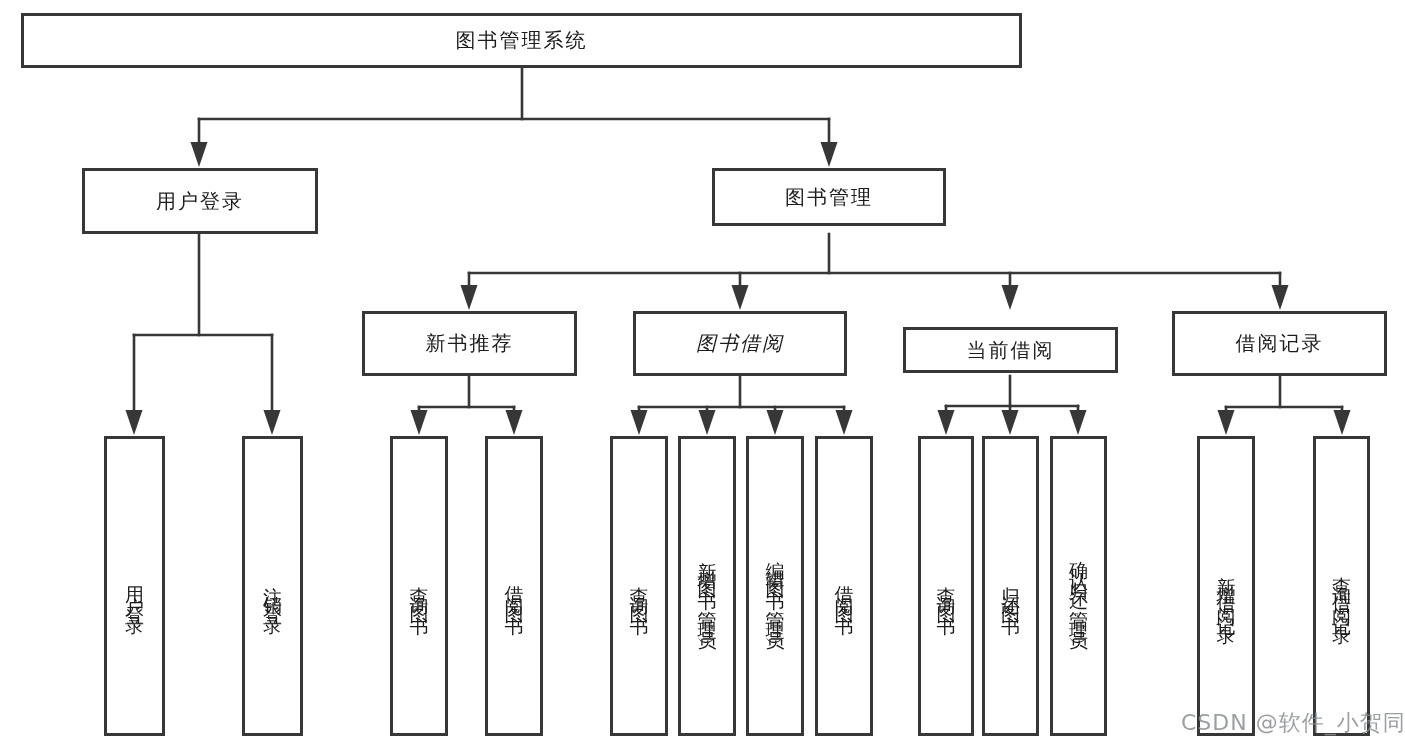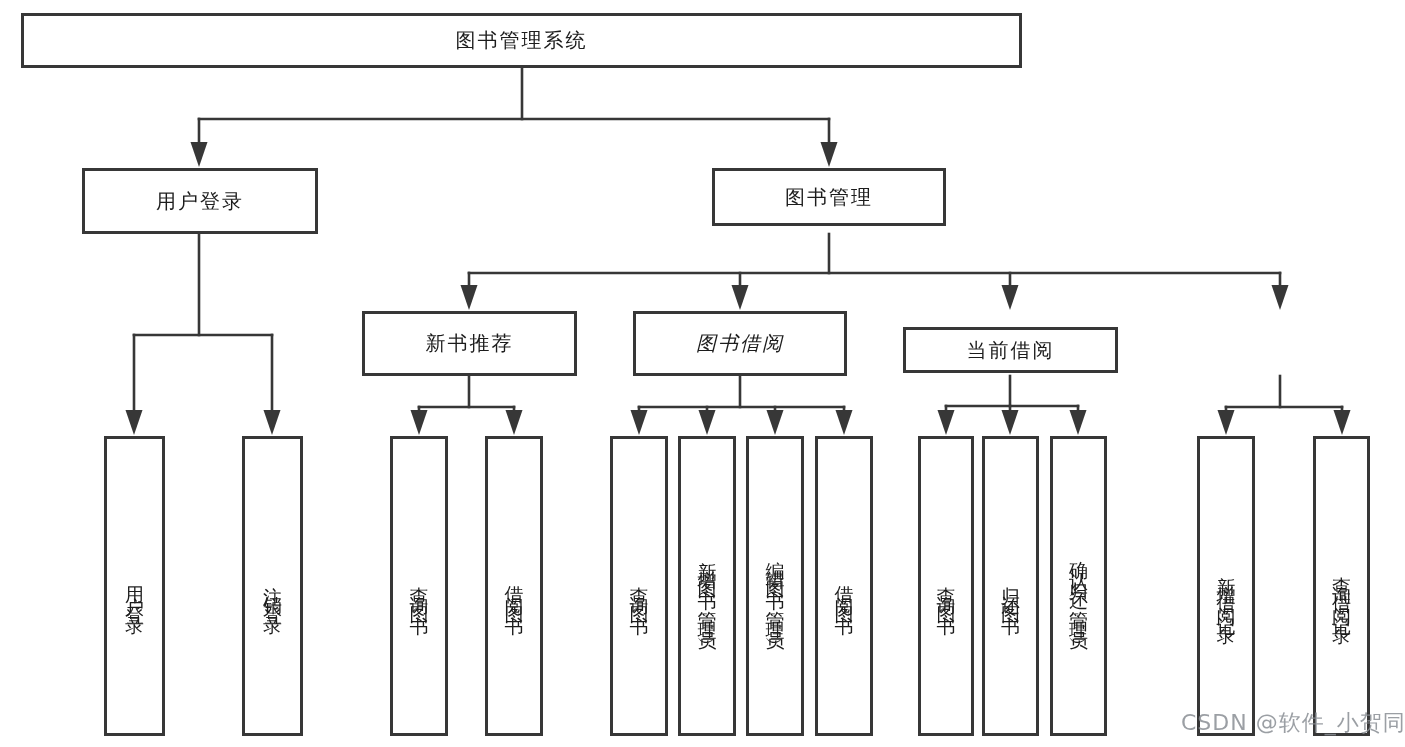--- a/index.html
+++ b/index.html
@@ -132,20 +132,21 @@
   </svg>
 
   <div class="hbox" style="left:21px; top:13px; width:1001px; height:55px;">图书管理系统</div>
 
   <div class="hbox" style="left:82px; top:168px; width:236px; height:66px;">用户登录</div>
   <div class="hbox" style="left:712px; top:168px; width:234px; height:58px;">图书管理</div>
 
   <div class="hbox" style="left:362px; top:311px; width:215px; height:65px;">新书推荐</div>
   <div class="hbox" style="left:633px; top:311px; width:214px; height:65px;font-style:italic;">图书借阅</div>
   <div class="hbox" style="left:903px; top:311px; width:215px; height:46px;margin-top:16px;">当前借阅</div>
+  <div class="hbox" style="left:1172px; top:311px; width:215px; height:65px;">借阅记录</div>
 
   <div class="vbox" style="left:104px; top:436px; width:61px; height:300px;">
     <span class="vtext">用户登录</span>
   </div>
   <div class="vbox" style="left:242px; top:436px; width:61px; height:300px;">
     <span class="vtext">注销登录</span>
   </div>
 
   <div class="vbox" style="left:390px; top:436px; width:58px; height:300px;">
     <span class="vtext">查询图书</span>

